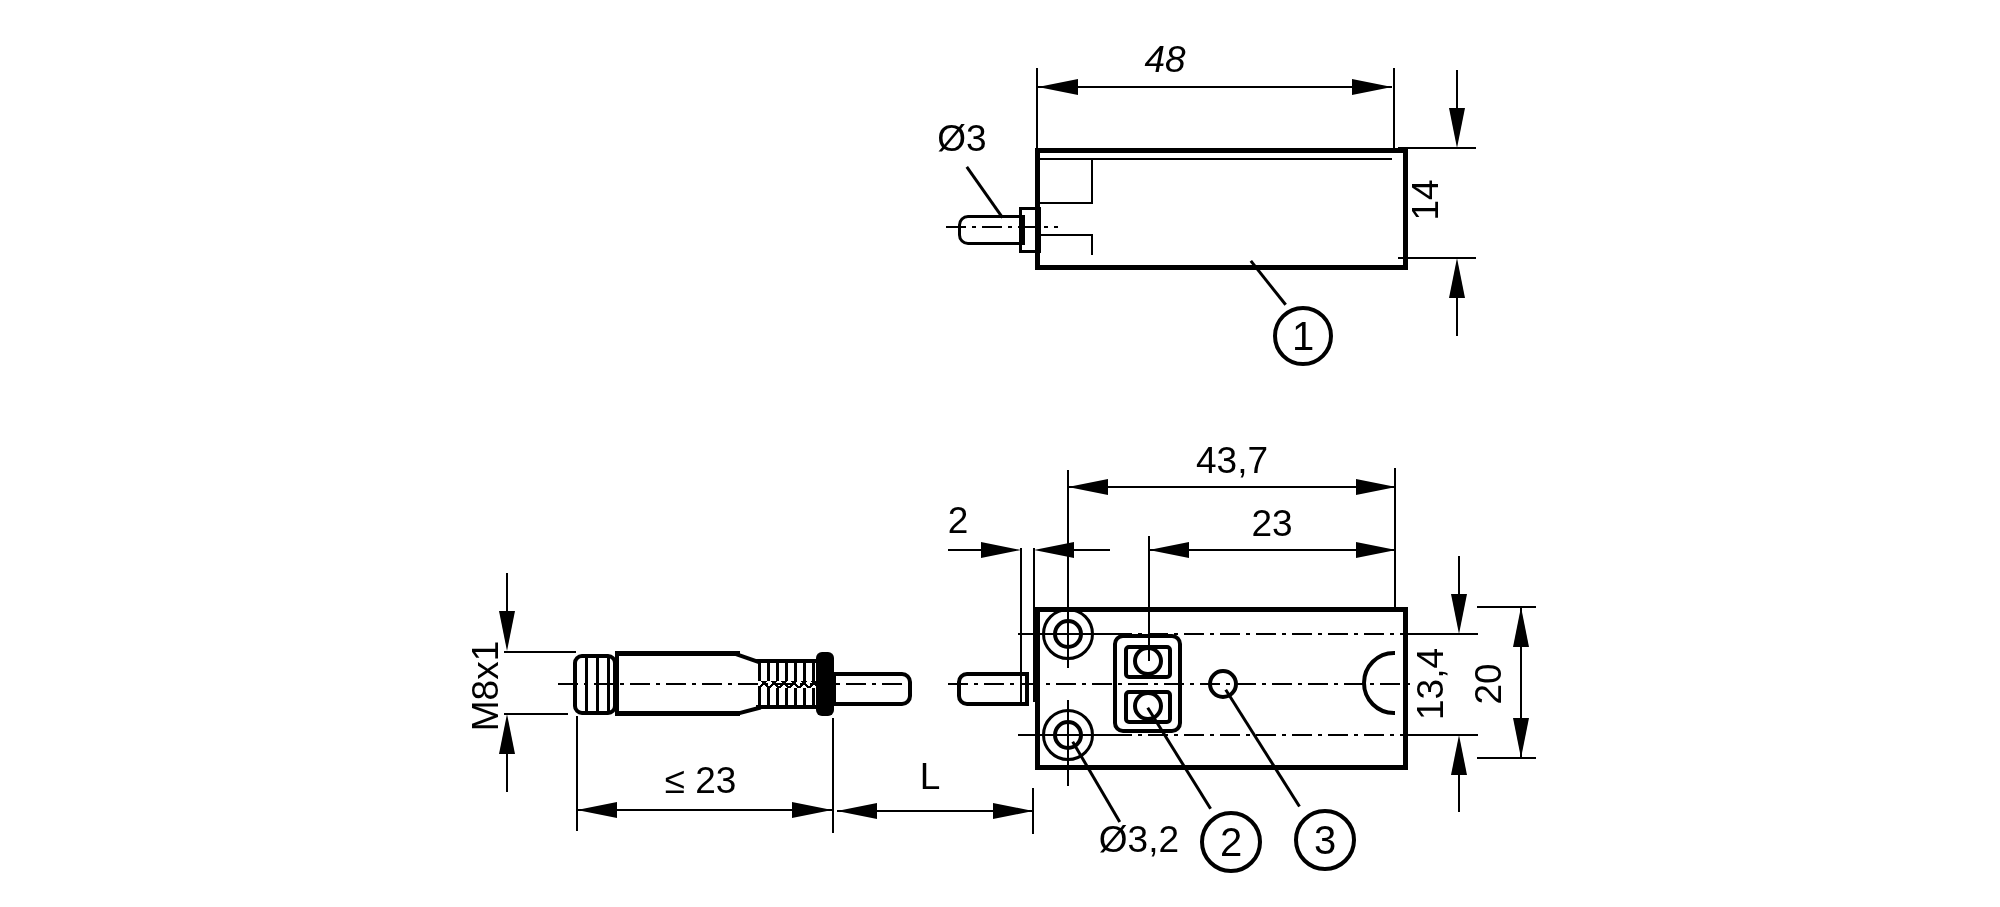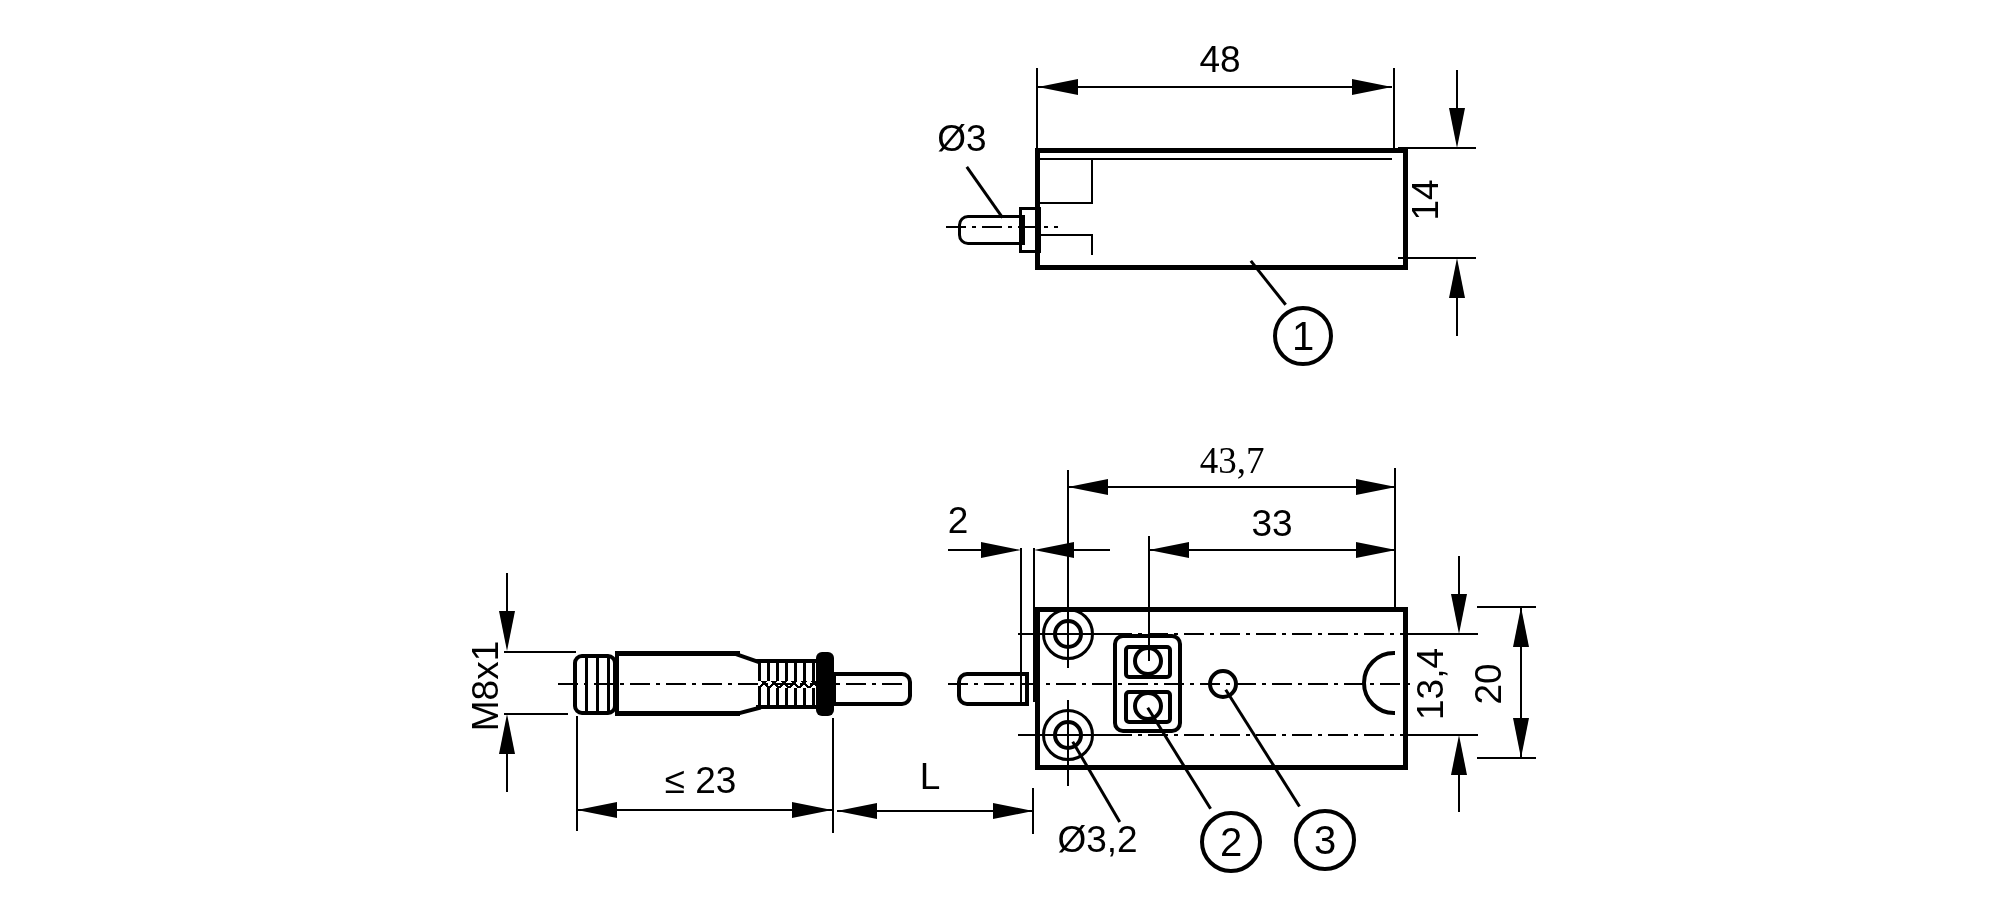--- a/index.html
+++ b/index.html
@@ -42,21 +42,21 @@
     <div class="hdd" style="left:946px;top:226px;width:112px;"></div>
 
     <div class="t" style="left:922px;top:118px;width:80px;">Ø3</div>
     <div class="lead" style="left:968px;top:166px;width:62px;transform:rotate(54.8deg);"></div>
 
     <div class="vl" style="left:1036px;top:68px;height:80px;"></div>
     <div class="vl" style="left:1393px;top:68px;height:80px;"></div>
     <div class="hl" style="left:1038px;top:86px;width:354px;"></div>
     <div class="al" style="left:1038px;top:79px;"></div>
     <div class="ar" style="left:1352px;top:79px;"></div>
-    <div class="t" style="left:1185px;top:39px;width:70px;">48</div>
+    <div class="t" style="left:1130px;top:39px;width:70px;font-style:italic;">48</div>
 
     <div class="hl" style="left:1398px;top:147px;width:78px;"></div>
     <div class="hl" style="left:1398px;top:257px;width:78px;"></div>
     <div class="vl" style="left:1456px;top:70px;height:42px;"></div>
     <div class="ad" style="left:1449px;top:108px;"></div>
     <div class="au" style="left:1449px;top:258px;"></div>
     <div class="vl" style="left:1456px;top:296px;height:40px;"></div>
     <div class="t rot" style="left:1391px;top:179px;width:70px;">14</div>
 
     <div class="lead" style="left:1252px;top:260px;width:56px;transform:rotate(51.5deg);"></div>
@@ -95,27 +95,27 @@
 
     <div class="abs" style="left:1362px;top:651px;width:33px;height:64px;overflow:hidden;">
       <div class="abs" style="left:0;top:0;width:56px;height:56px;border:4px solid #000;border-radius:50%;"></div>
     </div>
 
     <div class="vl" style="left:1067px;top:470px;height:198px;"></div>
     <div class="vl" style="left:1394px;top:468px;height:139px;"></div>
     <div class="hl" style="left:1068px;top:486px;width:328px;"></div>
     <div class="al" style="left:1068px;top:479px;"></div>
     <div class="ar" style="left:1356px;top:479px;"></div>
-    <div class="t" style="left:1182px;top:440px;width:100px;font-family:Liberation Serif, serif;">43,7</div>
+    <div class="t" style="left:1182px;top:440px;width:100px;">43,7</div>
 
     <div class="vl" style="left:1148px;top:536px;height:125px;"></div>
     <div class="hl" style="left:1149px;top:549px;width:247px;"></div>
     <div class="al" style="left:1149px;top:542px;"></div>
     <div class="ar" style="left:1356px;top:542px;"></div>
-    <div class="t" style="left:1237px;top:503px;width:70px;">33</div>
+    <div class="t" style="left:1237px;top:503px;width:70px;">23</div>
 
     <div class="hl" style="left:948px;top:549px;width:35px;"></div>
     <div class="ar" style="left:981px;top:542px;"></div>
     <div class="al" style="left:1034px;top:542px;"></div>
     <div class="hl" style="left:1072px;top:549px;width:38px;"></div>
     <div class="t" style="left:936px;top:500px;width:44px;">2</div>
 
     <div class="hl" style="left:1400px;top:633px;width:78px;"></div>
     <div class="hl" style="left:1400px;top:734px;width:78px;"></div>
     <div class="vl" style="left:1458px;top:556px;height:40px;"></div>
@@ -125,21 +125,21 @@
     <div class="t rot" style="left:1386px;top:663px;width:90px;">13,4</div>
 
     <div class="hl" style="left:1477px;top:606px;width:59px;"></div>
     <div class="hl" style="left:1477px;top:757px;width:59px;"></div>
     <div class="vl" style="left:1520px;top:607px;height:151px;"></div>
     <div class="au" style="left:1513px;top:607px;"></div>
     <div class="ad" style="left:1513px;top:718px;"></div>
     <div class="t rot" style="left:1454px;top:663px;width:70px;">20</div>
 
     <div class="lead" style="left:1074px;top:741px;width:93px;transform:rotate(59.6deg);"></div>
-    <div class="t" style="left:1040px;top:819px;width:115px;">Ø3,2</div>
+    <div class="t" style="left:1064px;top:819px;width:115px;text-align:right;">Ø3,2</div>
 
     <div class="lead" style="left:1149px;top:707px;width:119px;transform:rotate(58.1deg);"></div>
     <div class="co" style="left:1200px;top:811px;width:54px;height:54px;">
       <span>2</span>
     </div>
 
     <div class="lead" style="left:1227px;top:689px;width:138px;transform:rotate(57.7deg);"></div>
     <div class="co" style="left:1294px;top:809px;width:54px;height:54px;">
       <span>3</span>
     </div>

